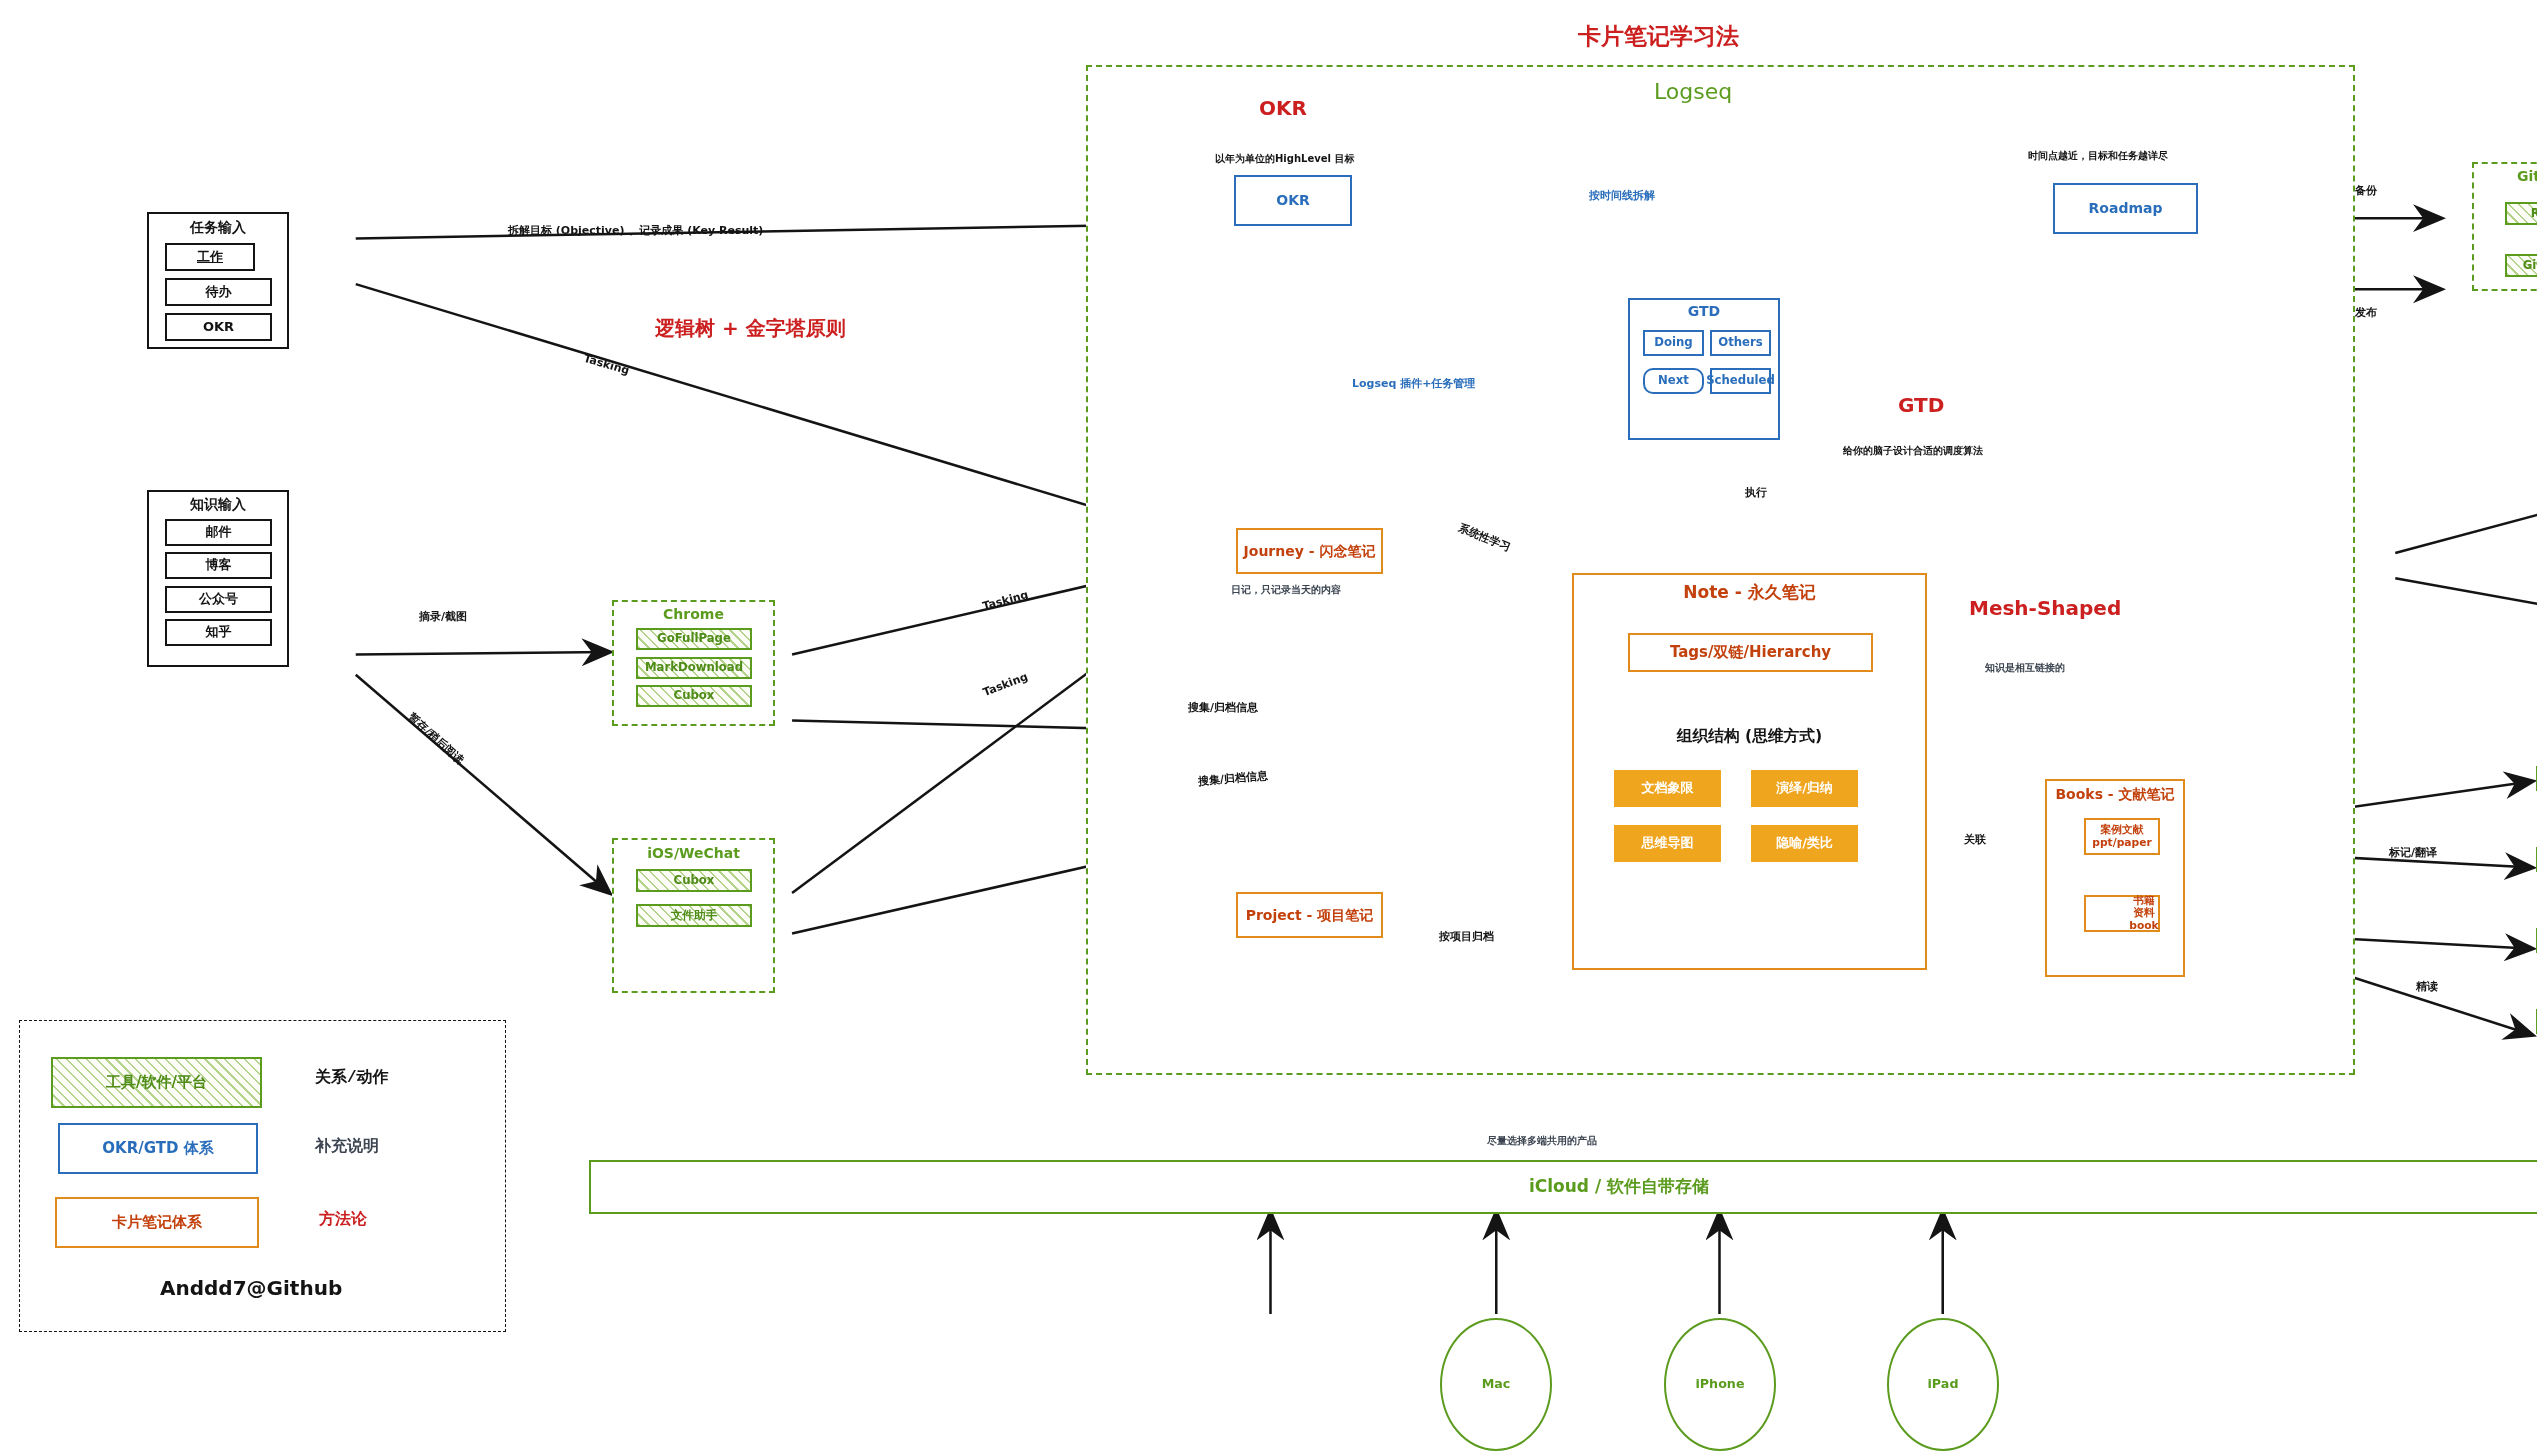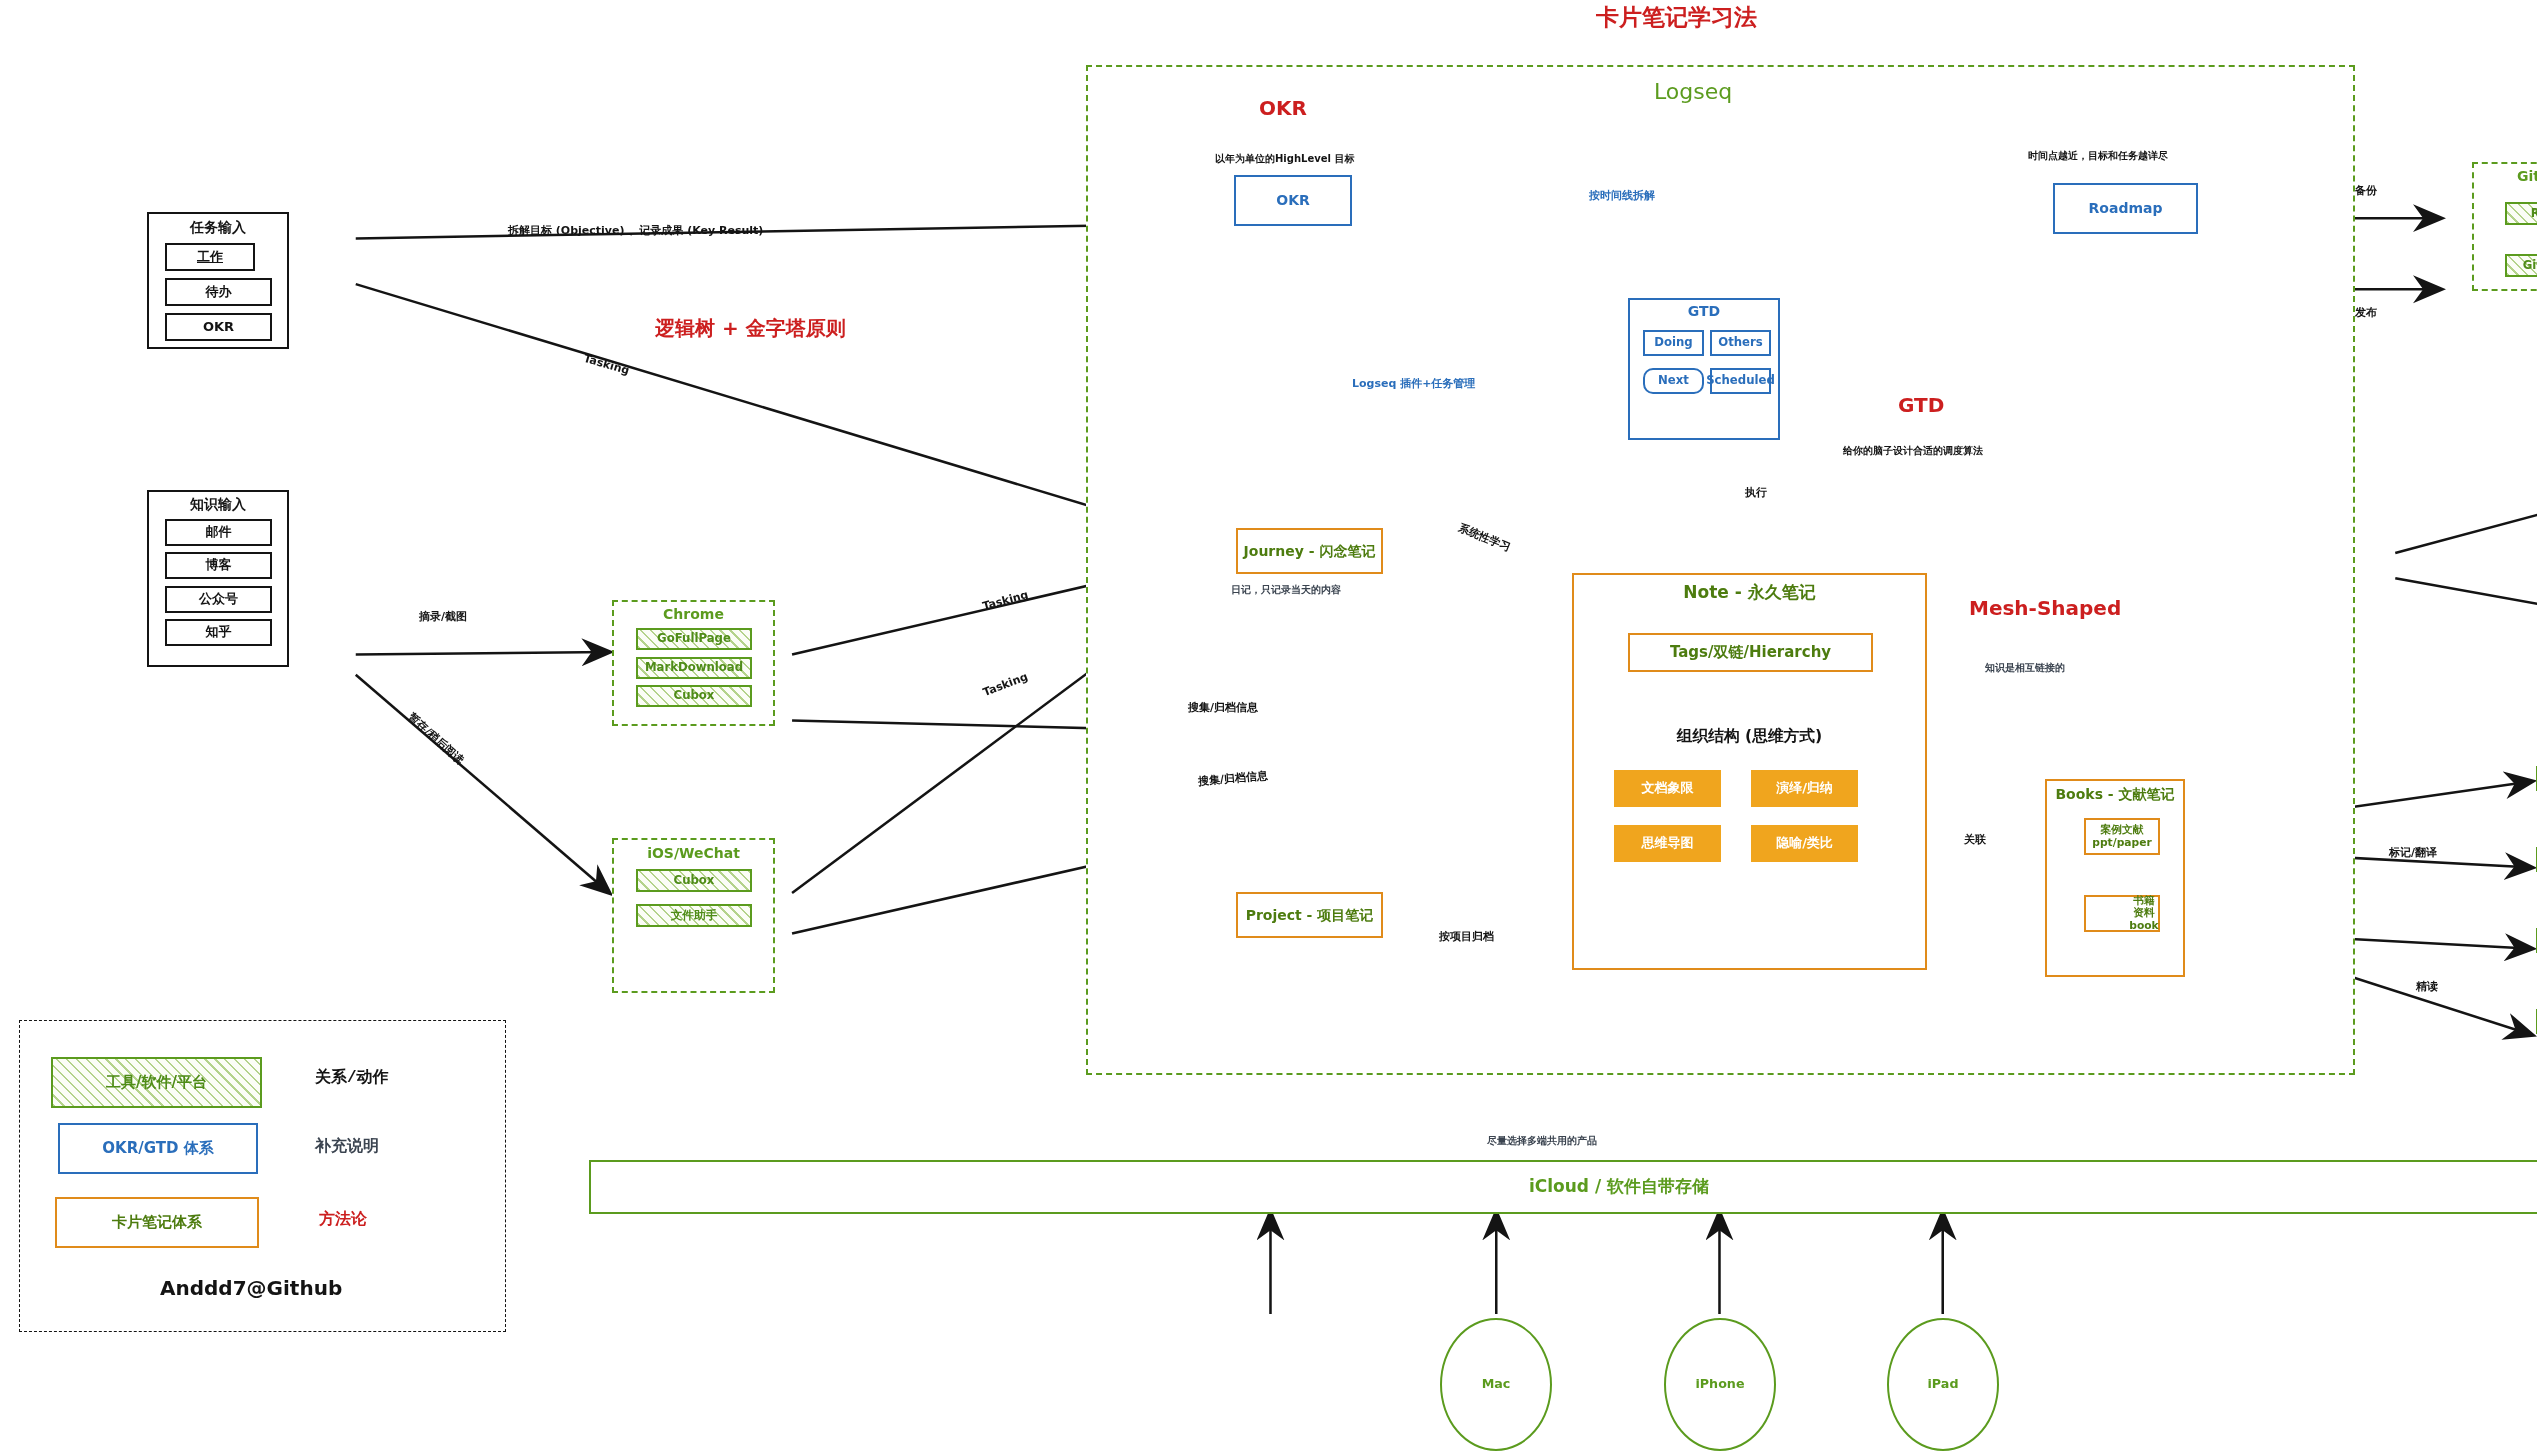--- a/index.html
+++ b/index.html
@@ -3,21 +3,21 @@
 <meta charset="utf-8">
 <style>
   html,body{margin:0;padding:0;background:#fff;}
   body{font-family:"DejaVu Sans","Liberation Sans",sans-serif;}
   #canvas{position:relative;width:3683px;height:1451px;background:#fff;overflow:hidden;}
   .abs{position:absolute;box-sizing:border-box;}
   .ctr{display:flex;align-items:center;justify-content:center;text-align:center;line-height:1.15;}
   
   .c-green{color:#5b9b1e;}
   .c-blue{color:#2a6ebb;}
-  .c-orange{color:#4d7c0f;}
+  .c-orange{color:#c2410c;}
   .c-red{color:#cc1f1f;}
   .c-black{color:#141414;}
   .c-gray{color:#3b4450;}
   
   .box-black{border:2.5px solid #141414;background:#fff;}
   .box-black-thin{border:2px solid #141414;background:#fff;}
   .box-blue{border:2.5px solid #2a6ebb;background:#fff;}
   .box-blue-thin{border:2px solid #2a6ebb;background:#fff;}
   .box-orange{border:2.5px solid #e08b1a;background:#fff;}
   .box-orange-thin{border:2px solid #e08b1a;background:#fff;}
@@ -123,21 +123,21 @@
       <path d="M2540,1010 L3280,740"></path>
       <path d="M4110,620 L3760,705"></path>
     </g>
 
     <g stroke="#e08b1a" stroke-width="11" fill="none">
       <path d="M3836,1290 C4060,1230 4120,1380 3990,1430 C4110,1480 4050,1630 3836,1570" marker-end="url(#ahO)"></path>
     </g>
     <circle cx="3836" cy="1370" r="22" fill="#e08b1a"></circle>
   </svg>
 
-  <div class="lbl big-title c-red" style="left:1578px;top:2px;margin-left:18px;">卡片笔记学习法</div>
+  <div class="lbl big-title c-red" style="left:1578px;top:21px;">卡片笔记学习法</div>
 
   <div class="abs box-green-dash" style="left:1086px;top:65px;width:1269px;height:1010px;border-width:2px;"></div>
   <div class="lbl sec-title c-green" style="left:1654px;top:79px;">Logseq</div>
 
   <div class="abs box-black" style="left:147px;top:212px;width:142px;height:137px;"></div>
   <div class="lbl box-title c-black ctr" style="left:147px;top:219px;width:142px;">任务输入</div>
   <div class="abs box-black-thin ctr item c-black" style="left:165px;top:243px;width:90px;height:28px;text-decoration:underline;">工作</div>
   <div class="abs box-black-thin ctr item c-black" style="left:165px;top:278px;width:107px;height:28px;">待办</div>
   <div class="abs box-black-thin ctr item c-black" style="left:165px;top:313px;width:107px;height:28px;">OKR</div>
 

